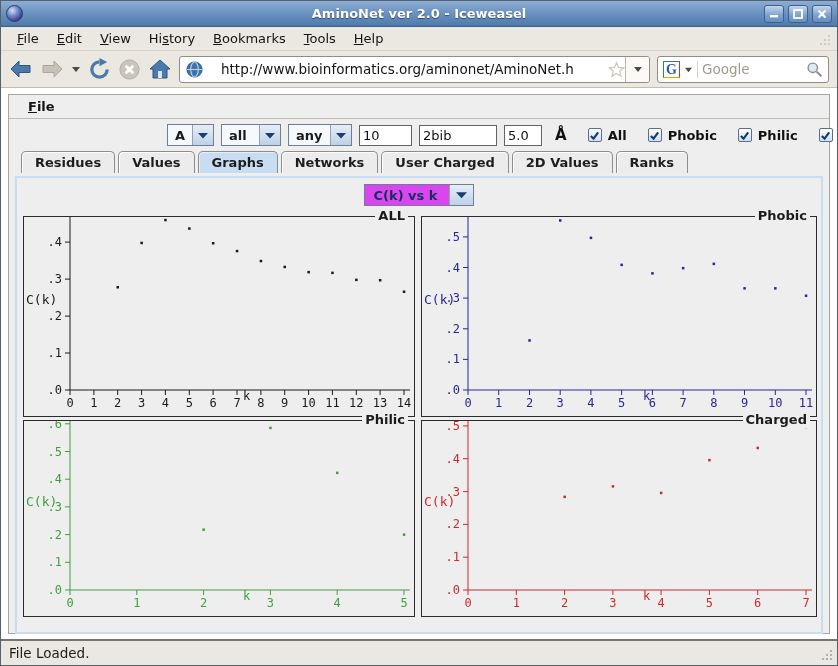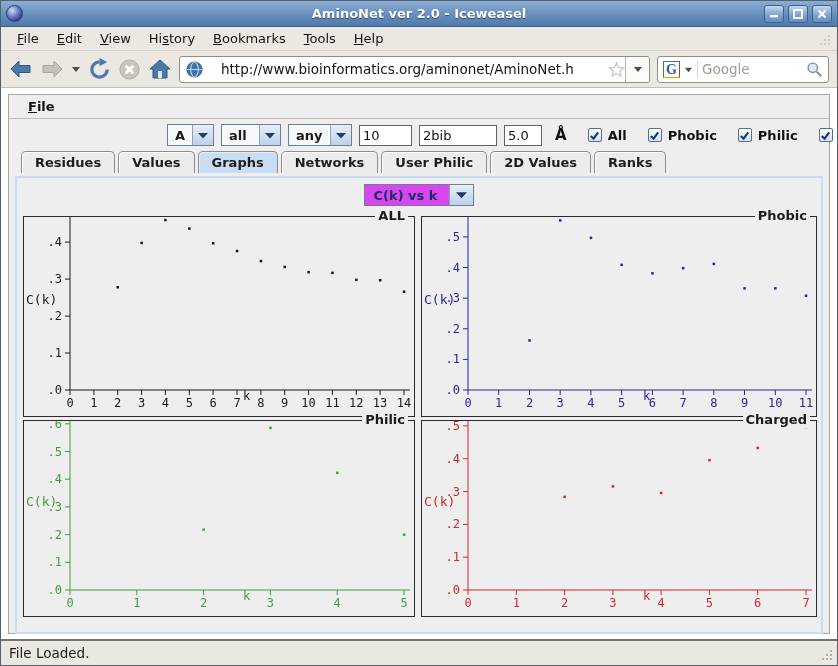--- a/index.html
+++ b/index.html
@@ -270,21 +270,21 @@
               </span>
             </label>
           </span>
       </div>
 
       <div class="tabs-row" id="tabs">
           <div class="tab">Residues</div>
           <div class="tab">Values</div>
           <div class="tab selected">Graphs</div>
           <div class="tab">Networks</div>
-          <div class="tab">User Philic</div>
+          <div class="tab">User Charged</div>
           <div class="tab">2D Values</div>
           <div class="tab">Ranks</div>
         </div>
 
       <div class="tab-content">
         <div class="graph-combo-row">
           <span class="combo graph-combo">
             <span class="combo-value">C(k) vs k</span>
             <span class="combo-btn" style="width:24px">
                 <svg width="11" height="8" viewBox="0 0 10 7">

